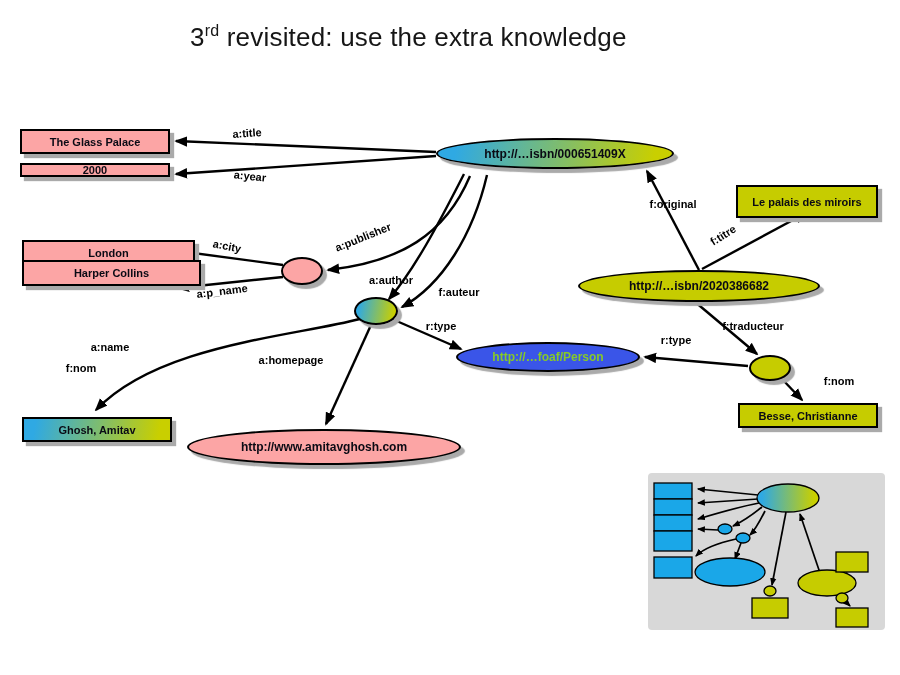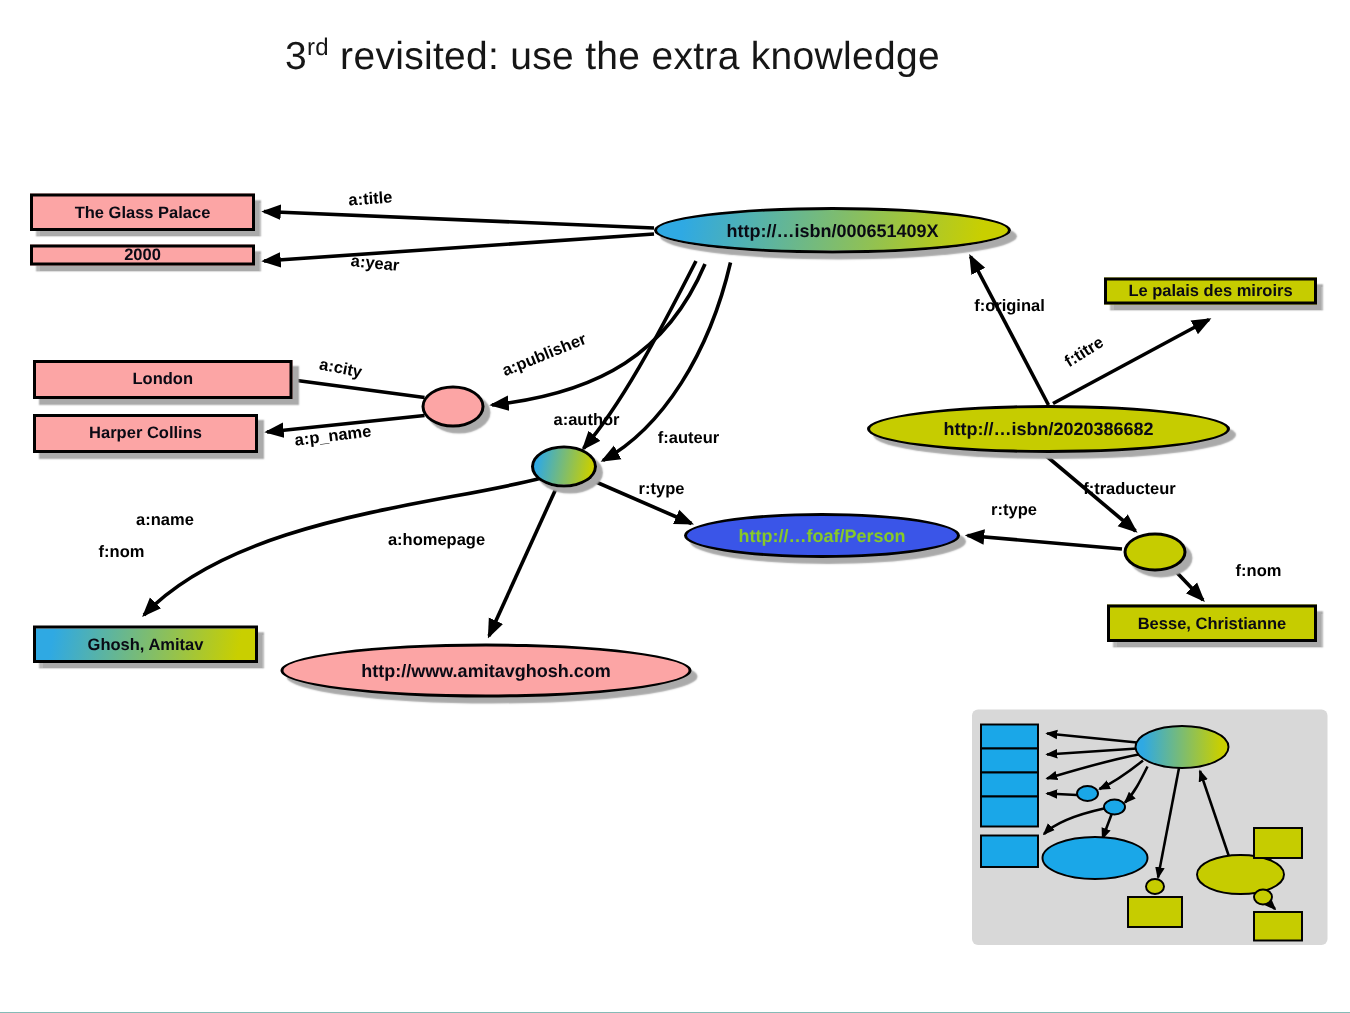--- a/index.html
+++ b/index.html
@@ -79,27 +79,27 @@
 
   <div class="rect-node fill-blue" style="left:20px;top:129px;width:150px;height:25px;">
       <span>The Glass Palace</span>
     </div>
   <div class="rect-node fill-blue" style="left:20px;top:163px;width:150px;height:14px;">
       <span>2000</span>
     </div>
   <div class="rect-node fill-blue" style="left:22px;top:240px;width:173px;height:26px;">
       <span>London</span>
     </div>
-  <div class="rect-node fill-blue" style="left:22px;top:276px;width:150px;height:26px;">
+  <div class="rect-node fill-blue" style="left:22px;top:260px;width:179px;height:26px;">
       <span>Harper Collins</span>
     </div>
   <div class="rect-node fill-grad" style="left:22px;top:417px;width:150px;height:25px;">
       <span>Ghosh, Amitav</span>
     </div>
-  <div class="rect-node fill-yellow" style="left:736px;top:185px;width:142px;height:18px;">
+  <div class="rect-node fill-yellow" style="left:736px;top:185px;width:142px;height:33px;">
       <span>Le palais des miroirs</span>
     </div>
   <div class="rect-node fill-yellow" style="left:738px;top:403px;width:140px;height:25px;">
       <span>Besse, Christianne</span>
     </div>
 
   <div class="ellipse-node fill-grad" style="left:436px;top:138px;width:238px;height:31px;">
       <span>http://…isbn/000651409X</span>
     </div>
   <div class="ellipse-node fill-yellow" style="left:578px;top:270px;width:242px;height:32px;">

